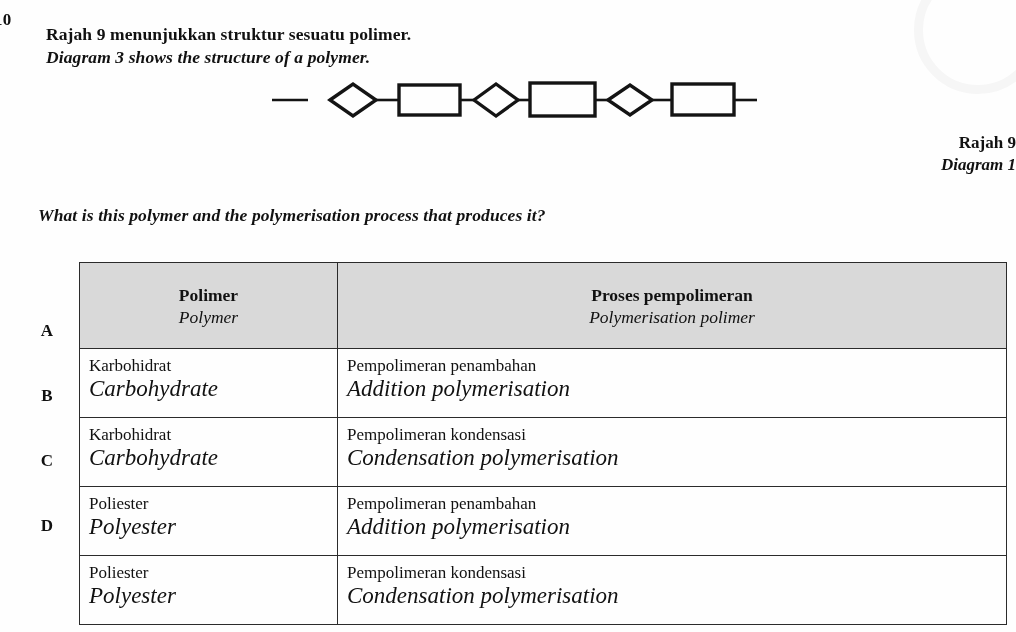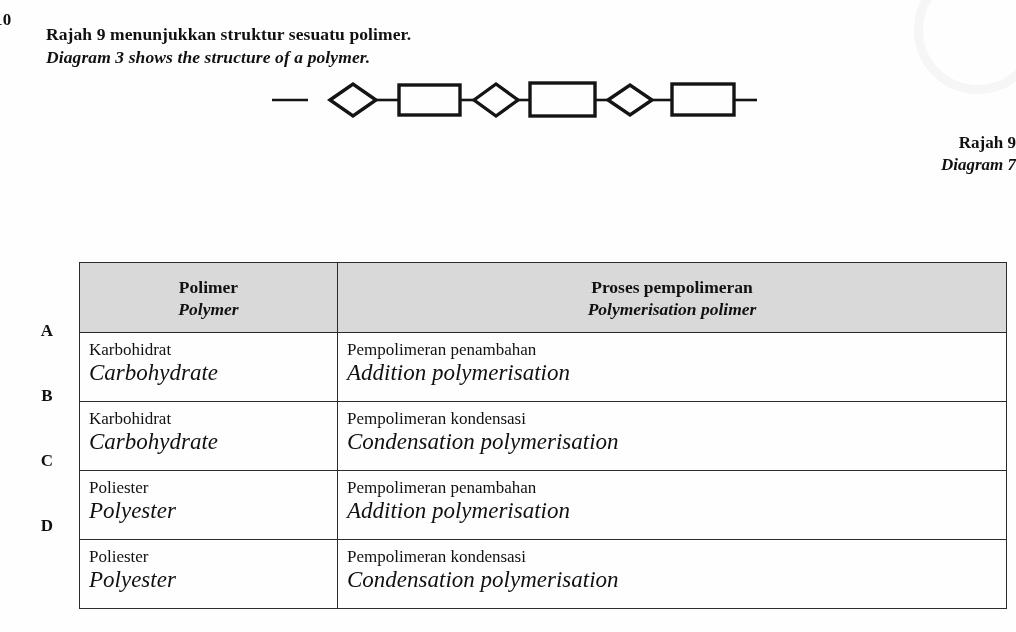--- a/index.html
+++ b/index.html
@@ -117,37 +117,37 @@
   table.choices {
     position: absolute;
     left: 79px;
     top: 262px;
     width: 927px;
     border-collapse: collapse;
     table-layout: fixed;
   }
   table.choices td, table.choices th {
     border: 1.6px solid #2b2b2b;
-    padding: 8px;
+    padding: 16px;
     vertical-align: top;
   }
   table.choices th {
     background: #d9d9d9;
     height: 53px;
     text-align: center;
     vertical-align: middle;
   }
   th .h-bm {
     font-size: 17.5px;
     font-weight: bold;
     line-height: 22px;
   }
   th .h-en {
     font-size: 17.5px;
-    font-weight: bold;
+    font-weight: normal;
     font-style: italic;
     line-height: 22px;
   }
   table.choices td {
     height: 63px;
     padding: 5px 12px 0 9px;
   }
   td .c-bm {
     font-size: 17px;
     line-height: 23px;
@@ -202,24 +202,25 @@
 
         <rect x="404" y="10" width="62" height="31"></rect>
 
         <line x1="466" y1="26" x2="489" y2="26" stroke-width="2.6"></line>
       </g>
     </svg>
   </div>
 
   <div class="caption">
     <div class="cap-bm">Rajah 9</div>
-    <div class="cap-en">Diagram 7</div>
+    <div class="cap-en">Diagram 1</div>
   </div>
 
   <div class="lead">
+    <div class="line-en">What is this polymer and the polymerisation process that produces it?</div>
   </div>
 
   <div class="opt-letters">
     <div class="opt-letter" style="top:59px;">A</div>
     <div class="opt-letter" style="top:124px;">B</div>
     <div class="opt-letter" style="top:189px;">C</div>
     <div class="opt-letter" style="top:254px;">D</div>
   </div>
 
   <table class="choices">

